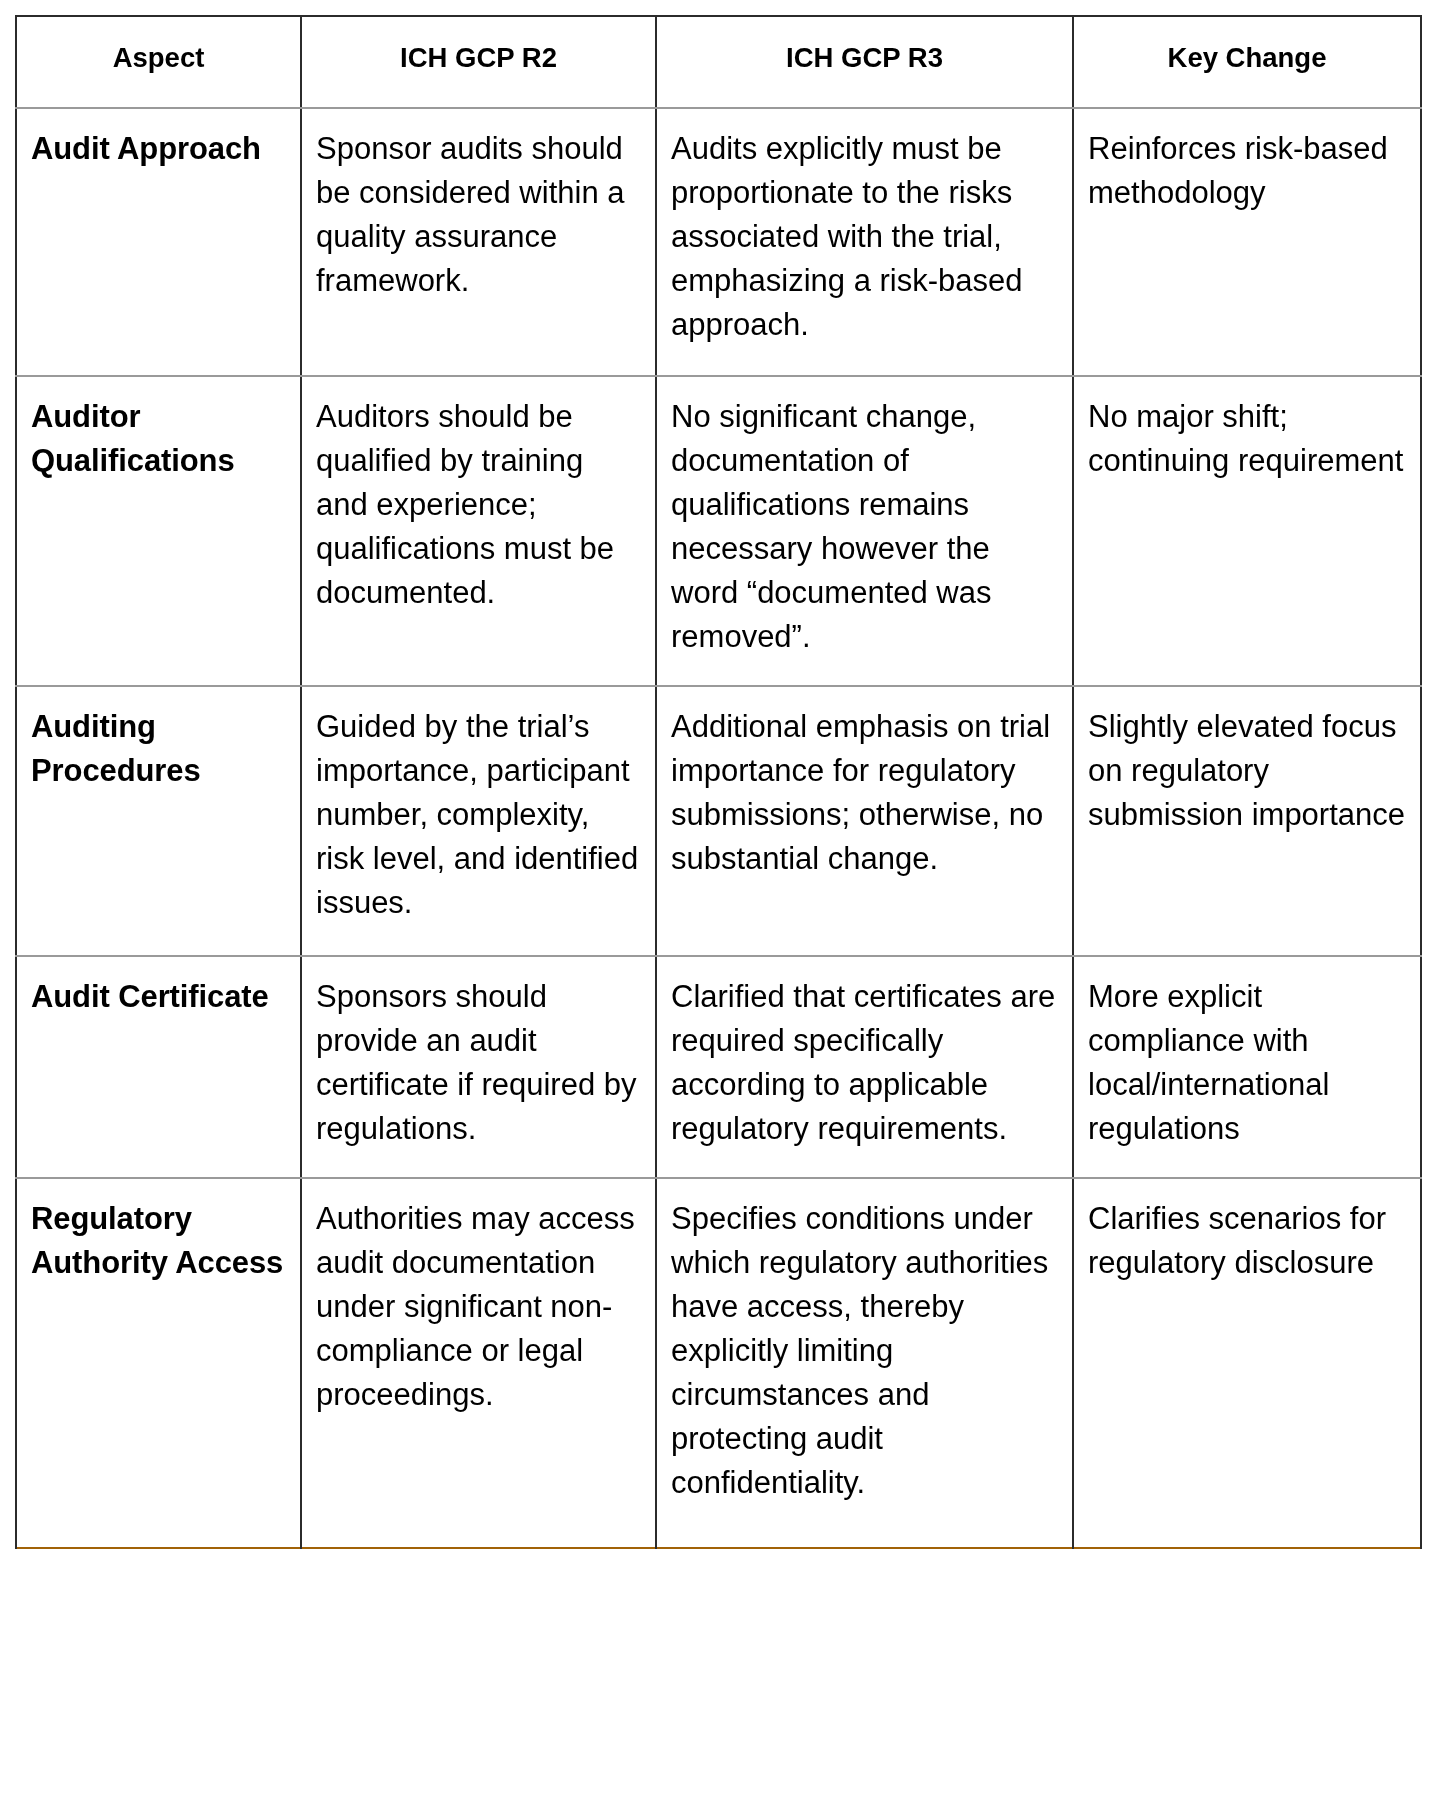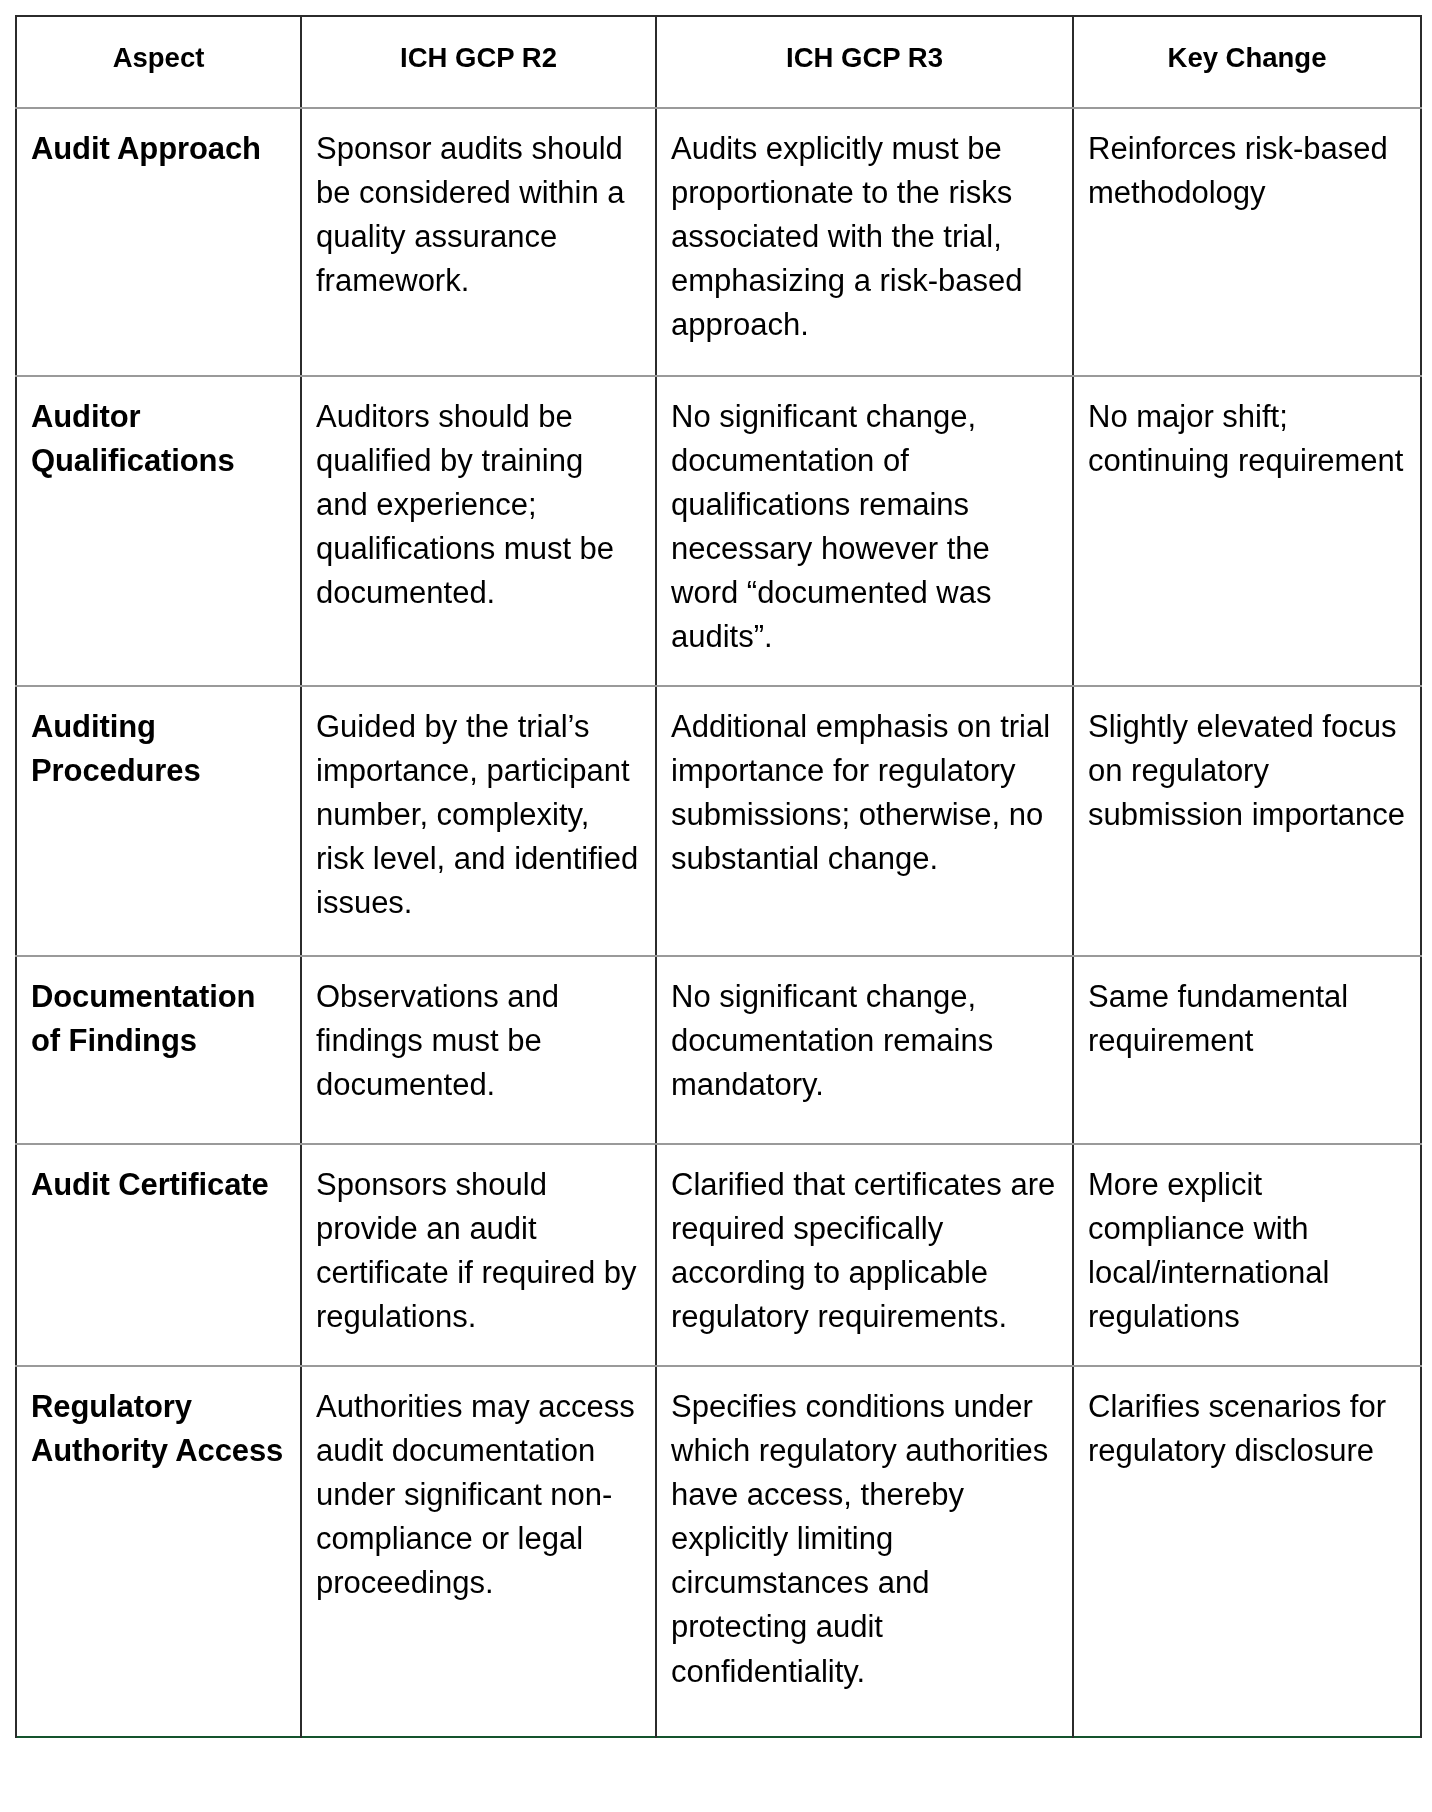--- a/index.html
+++ b/index.html
@@ -19,21 +19,21 @@
 
   .table-wrap {
     padding: 15px 12px 8px 15px;
   }
 
   table.comparison {
     width: 1405px;
     border-collapse: collapse;
     table-layout: fixed;
     border-top: 2px solid #2b2b2b;
-    border-bottom: 2px solid #14532d;
+    border-bottom: 2px solid #a16207;
   }
 
   table.comparison col.c-aspect  { width: 285px; }
   table.comparison col.c-r2      { width: 355px; }
   table.comparison col.c-r3      { width: 417px; }
   table.comparison col.c-key     { width: 348px; }
 
   table.comparison th,
   table.comparison td {
     vertical-align: top;
@@ -102,34 +102,28 @@
     <tbody>
       <tr class="r-0">
         <td class="aspect-cell">Audit Approach</td>
         <td class="body-cell">Sponsor audits should be considered within a quality assurance framework.</td>
         <td class="body-cell">Audits explicitly must be proportionate to the risks associated with the trial, emphasizing a risk-based approach.</td>
         <td class="body-cell">Reinforces risk-based methodology</td>
       </tr>
       <tr class="r-2">
         <td class="aspect-cell">Auditor Qualifications</td>
         <td class="body-cell">Auditors should be qualified by training and experience; qualifications must be documented.</td>
-        <td class="body-cell">No significant change, documentation of qualifications remains necessary however the word “documented was audits”.</td>
+        <td class="body-cell">No significant change, documentation of qualifications remains necessary however the word “documented was removed”.</td>
         <td class="body-cell">No major shift; continuing requirement</td>
       </tr>
       <tr class="r-3">
         <td class="aspect-cell">Auditing Procedures</td>
         <td class="body-cell">Guided by the trial’s importance, participant number, complexity, risk level, and identified issues.</td>
         <td class="body-cell">Additional emphasis on trial importance for regulatory submissions; otherwise, no substantial change.</td>
         <td class="body-cell">Slightly elevated focus on regulatory submission importance</td>
-      </tr>
-      <tr class="r-4">
-        <td class="aspect-cell">Documentation of Findings</td>
-        <td class="body-cell">Observations and findings must be documented.</td>
-        <td class="body-cell">No significant change, documentation remains mandatory.</td>
-        <td class="body-cell">Same fundamental requirement</td>
       </tr>
       <tr class="r-5">
         <td class="aspect-cell">Audit Certificate</td>
         <td class="body-cell">Sponsors should provide an audit certificate if required by regulations.</td>
         <td class="body-cell">Clarified that certificates are required specifically according to applicable regulatory requirements.</td>
         <td class="body-cell">More explicit compliance with local/international regulations</td>
       </tr>
       <tr class="r-6">
         <td class="aspect-cell">Regulatory Authority Access</td>
         <td class="body-cell">Authorities may access audit documentation under significant non-compliance or legal proceedings.</td>

